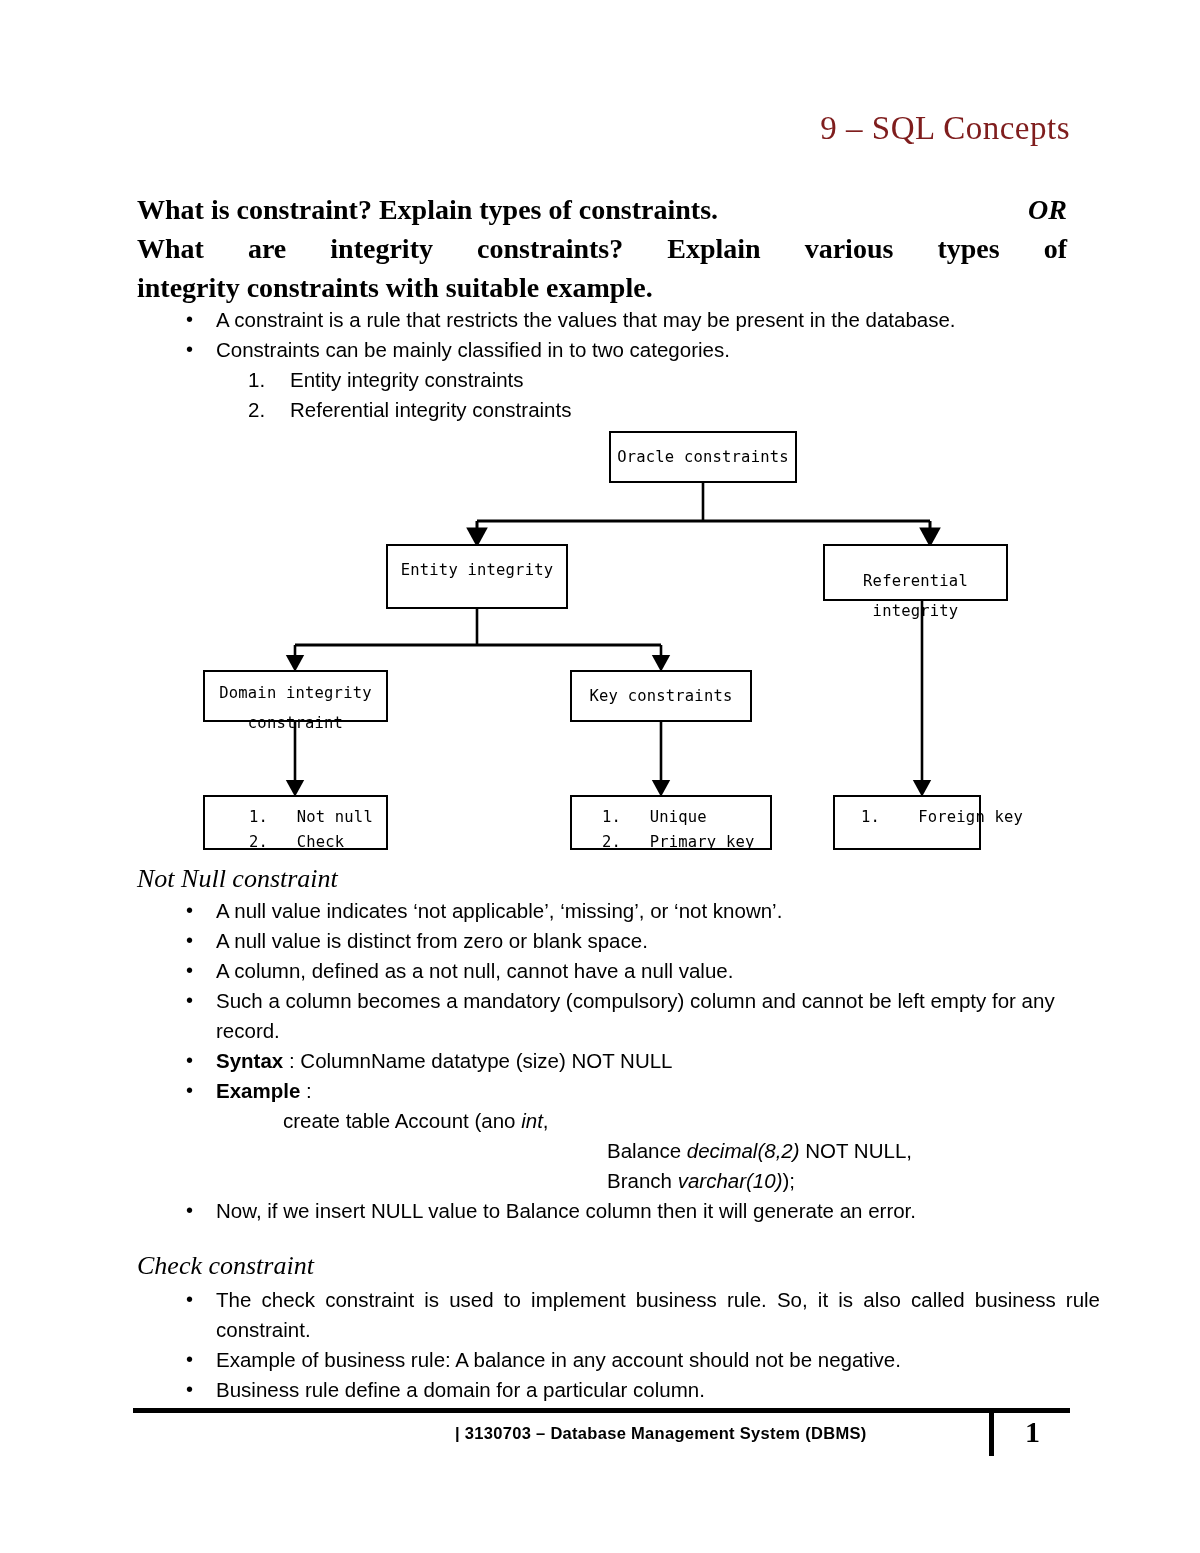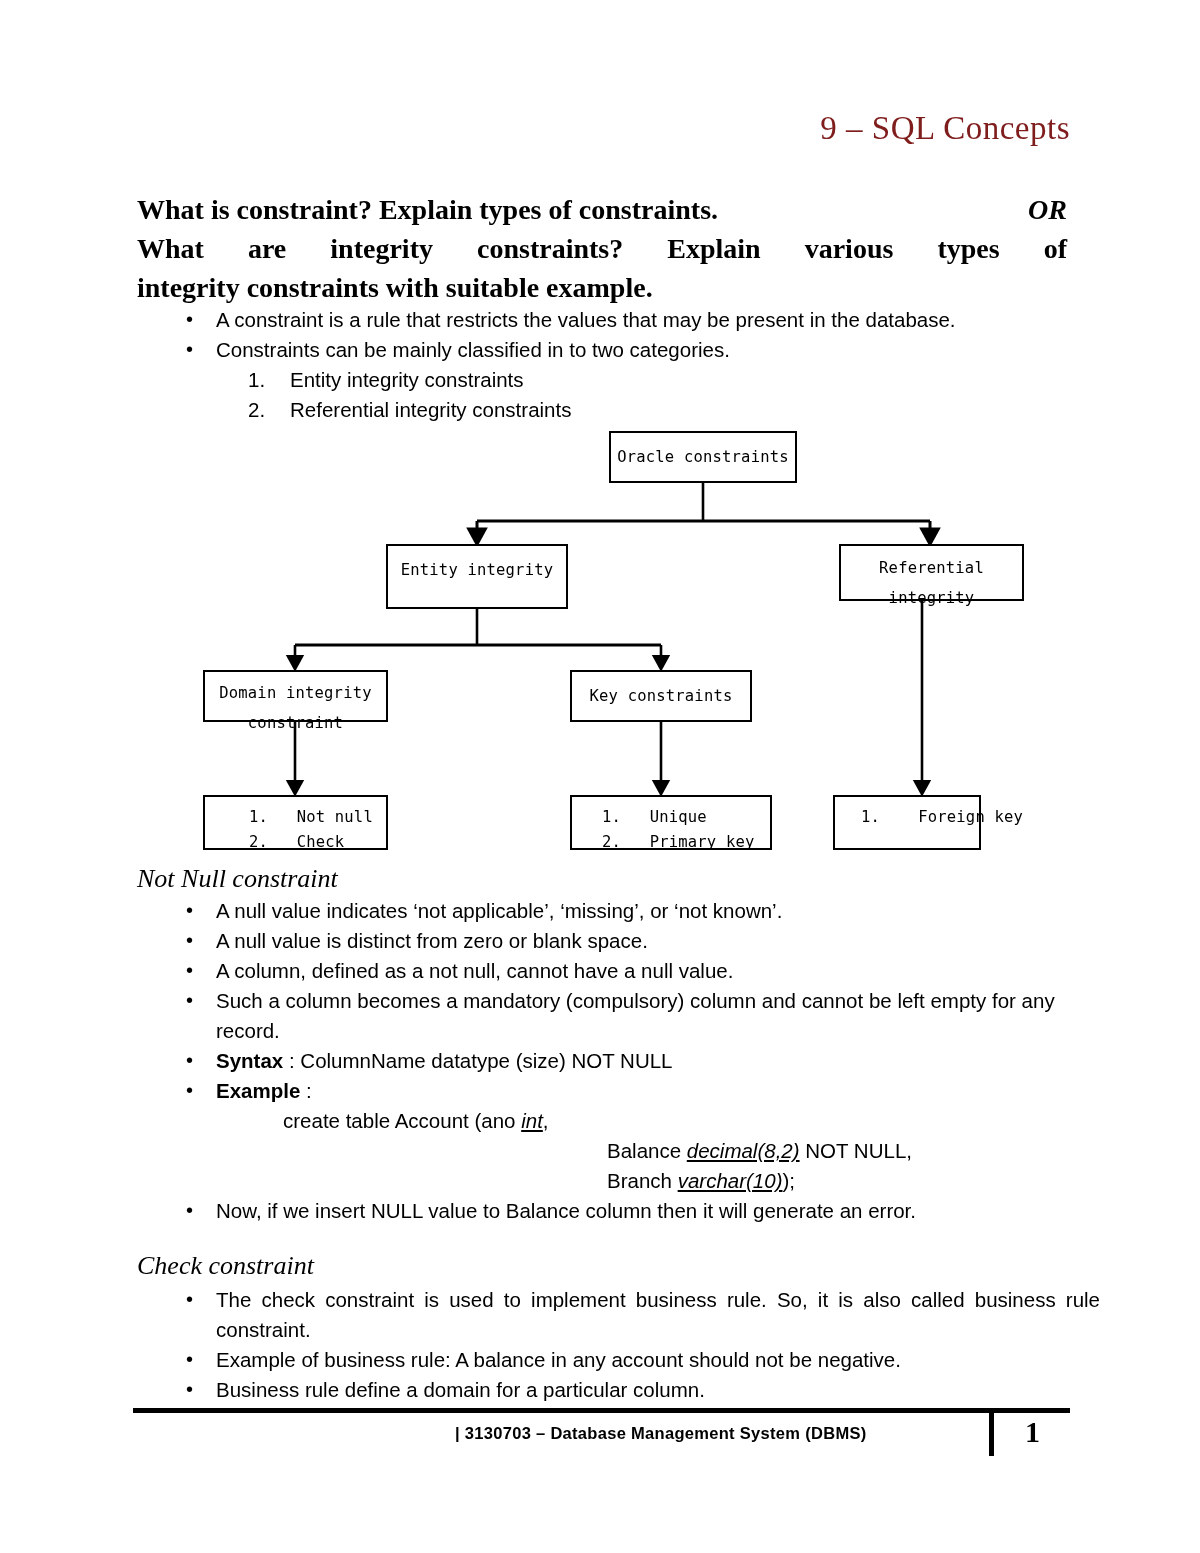--- a/index.html
+++ b/index.html
@@ -135,21 +135,21 @@
     text-align: left;
   }
   .dbox .lrow {
     display: block;
     white-space: pre;
   }
 
   
   #box-root      { left: 609px;  top: 431px;  width: 188px; height: 52px;  padding-top: 12px; }
   #box-entity    { left: 386px;  top: 544px;  width: 182px; height: 65px;  padding-top: 12px; }
-  #box-referen   { left: 823px;  top: 544px;  width: 185px; height: 57px;  padding-top: 7px; margin-left: 16px;  }
+  #box-referen   { left: 823px;  top: 544px;  width: 185px; height: 57px;  padding-top: 20px;  }
   #box-domain    { left: 203px;  top: 670px;  width: 185px; height: 52px;  padding-top: 6px;  }
   #box-key       { left: 570px;  top: 670px;  width: 182px; height: 52px;  padding-top: 12px; }
   #box-notnull   { left: 203px;  top: 795px;  width: 185px; height: 55px;  padding: 8px 0 0 44px; }
   #box-unique    { left: 570px;  top: 795px;  width: 202px; height: 55px;  padding: 8px 0 0 30px; }
   #box-foreign   { left: 833px;  top: 795px;  width: 148px; height: 55px;  padding: 8px 0 0 26px; }
 
   
   .sec-head {
     position: absolute;
     font-family: "Liberation Serif", serif;
@@ -168,21 +168,21 @@
     top: 896px;
     width: 890px;
   }
   .sec-notnull .wrap2 { width: 888px; }
   .code-block {
     margin: 0;
     padding-left: 107px;
   }
   .code-indent { padding-left: 324px; }
   .b { font-weight: bold; margin-top: 25px; }
-  .i { font-style: italic; text-decoration: underline; }
+  .i { font-style: italic; }
 
   
   .sec-check {
     position: absolute;
     left: 176px;
     top: 1285px;
     width: 890px;
   }
   .sec-check .justify-par {
     text-align: justify;

